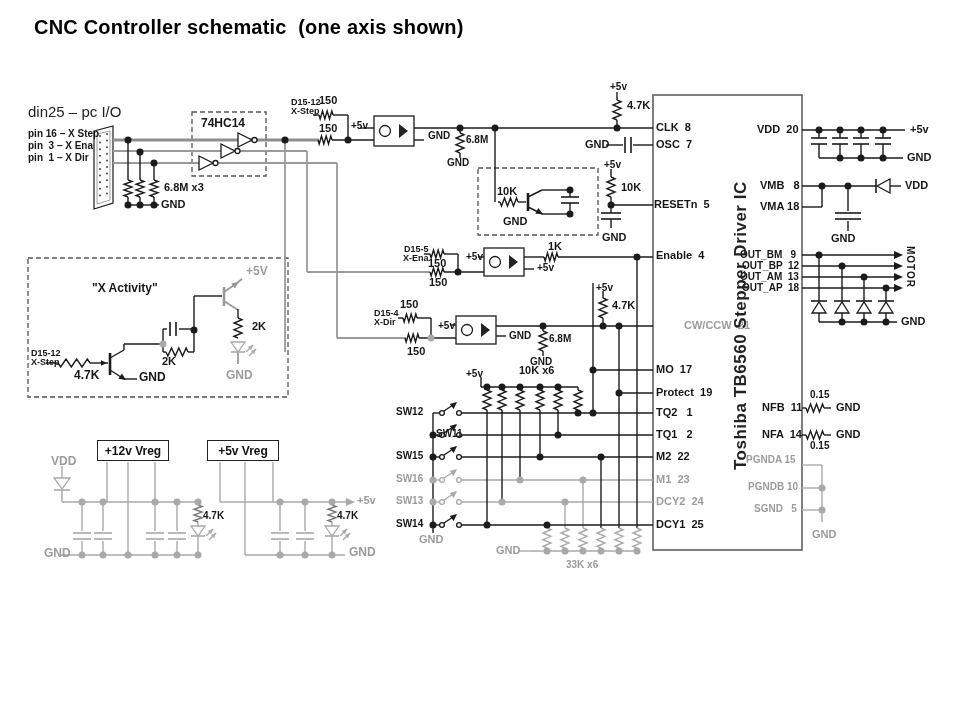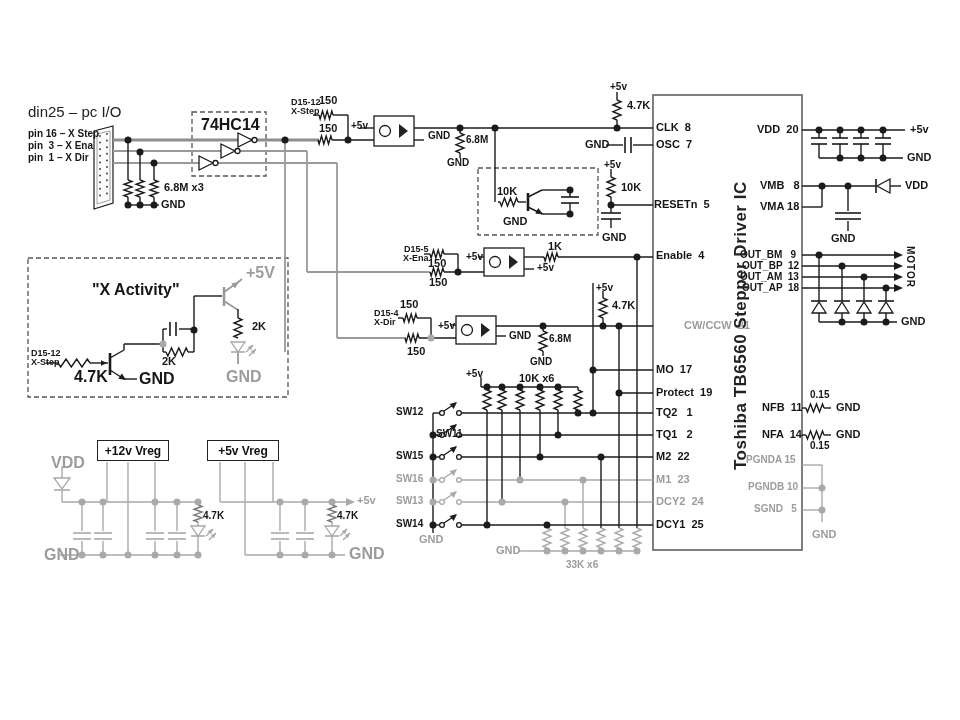--- a/index.html
+++ b/index.html
@@ -6,35 +6,36 @@
   #page{position:relative;width:960px;height:720px;background:#fff;overflow:hidden;
         font-family:"Liberation Sans",sans-serif;}
   #title{position:absolute;left:34px;top:16px;margin:0;font:bold 20px "Liberation Sans",sans-serif;
          color:#000;letter-spacing:0.2px;white-space:pre;}
   #draw{position:absolute;left:0;top:0;}
   #labels{position:absolute;left:0;top:0;width:960px;height:720px;pointer-events:none;}
   .lb{position:absolute;white-space:pre;font:bold 11px "Liberation Sans",sans-serif;
       color:#161616;line-height:1;}
   .s9{font-size:9px;}
   .s10{font-size:10px;}
-  .s12{font-size:16px;}
+  .s12{font-size:12px;}
   .n15{font:15px "Liberation Sans",sans-serif;color:#222;}
   .g{color:#9c9c9c;}
   .rot-motor{font:bold 10px "Liberation Sans",sans-serif;transform-origin:0 0;
              transform:rotate(90deg);letter-spacing:1px;}
   .vregbox{position:absolute;border:1.5px solid #222;background:#fff;height:14px;
            font:bold 12px "Liberation Sans",sans-serif;color:#111;text-align:center;
            padding:3px 0 2px 0;}
   .rot-ic{position:absolute;white-space:pre;font:bold 17px "Liberation Sans",sans-serif;
           color:#222;transform-origin:0 0;transform:rotate(-90deg);letter-spacing:0.5px;}
 </style>
 </head>
 <body>
 
 <div id="page">
+  <h1 id="title">CNC Controller schematic  (one axis shown)</h1>
   <svg id="draw" width="960" height="720">
       <rect x="192" y="112" width="74" height="64" stroke="#555" fill="none" stroke-width="1.3" stroke-dasharray="5,3"></rect>
       <rect x="28" y="258" width="260" height="139" stroke="#555" fill="none" stroke-width="1.3" stroke-dasharray="5,3"></rect>
       <rect x="478" y="168" width="120" height="67" stroke="#555" fill="none" stroke-width="1.3" stroke-dasharray="5,3"></rect>
       <rect x="653" y="95" width="149" height="455" stroke="#606060" fill="#fff" stroke-width="1.6" stroke-dasharray="none"></rect>
       <path d="M94,131 L113,126 L113,203 L94,209 Z" stroke="#1b1b1b" fill="#fdfdfd" stroke-width="1.2"></path>
       <path d="M97,134 L110,131 L110,200 L97,204 Z" stroke="#888" fill="none" stroke-width="0.8"></path>
       <circle cx="100" cy="136" r="1" fill="#444"></circle>
       <circle cx="107" cy="134" r="1" fill="#444"></circle>
       <circle cx="100" cy="142.6" r="1" fill="#444"></circle>
@@ -519,21 +520,21 @@
       <span class="lb s12" style="left: 74px; top: 369px;">4.7K</span>
       <span class="lb s12" style="left: 139px; top: 371px;">GND</span>
       <span class="lb s12 g" style="left: 226px; top: 369px;">GND</span>
       <span class="lb s12 g" style="left: 51px; top: 455px;">VDD</span>
       <span class="lb s10" style="left: 203px; top: 511px;">4.7K</span>
       <span class="lb s10" style="left: 337px; top: 511px;">4.7K</span>
       <span class="lb g" style="left: 357px; top: 495px;">+5v</span>
       <span class="lb s12 g" style="left: 44px; top: 547px;">GND</span>
       <span class="lb s12 g" style="left: 349px; top: 546px;">GND</span>
       <span class="lb s10" style="left: 466px; top: 369px;">+5v</span>
-      <span class="lb" style="left: 519px; top: 373px;">10K x6</span>
+      <span class="lb" style="left: 519px; top: 365px;">10K x6</span>
       <span class="lb s10" style="left: 396px; top: 407px;">SW12</span>
       <span class="lb s10" style="left: 396px; top: 429px; margin-left: 40px;">SW11</span>
       <span class="lb s10" style="left: 396px; top: 451px;">SW15</span>
       <span class="lb s10 g" style="left: 396px; top: 474px;">SW16</span>
       <span class="lb s10 g" style="left: 396px; top: 496px;">SW13</span>
       <span class="lb s10" style="left: 396px; top: 519px;">SW14</span>
       <span class="lb g" style="left: 419px; top: 534px;">GND</span>
       <span class="lb g" style="left: 496px; top: 545px;">GND</span>
       <span class="lb s10 g" style="left: 566px; top: 560px;">33K x6</span>
       <span class="lb" style="left: 656px; top: 122px;">CLK  8</span>

